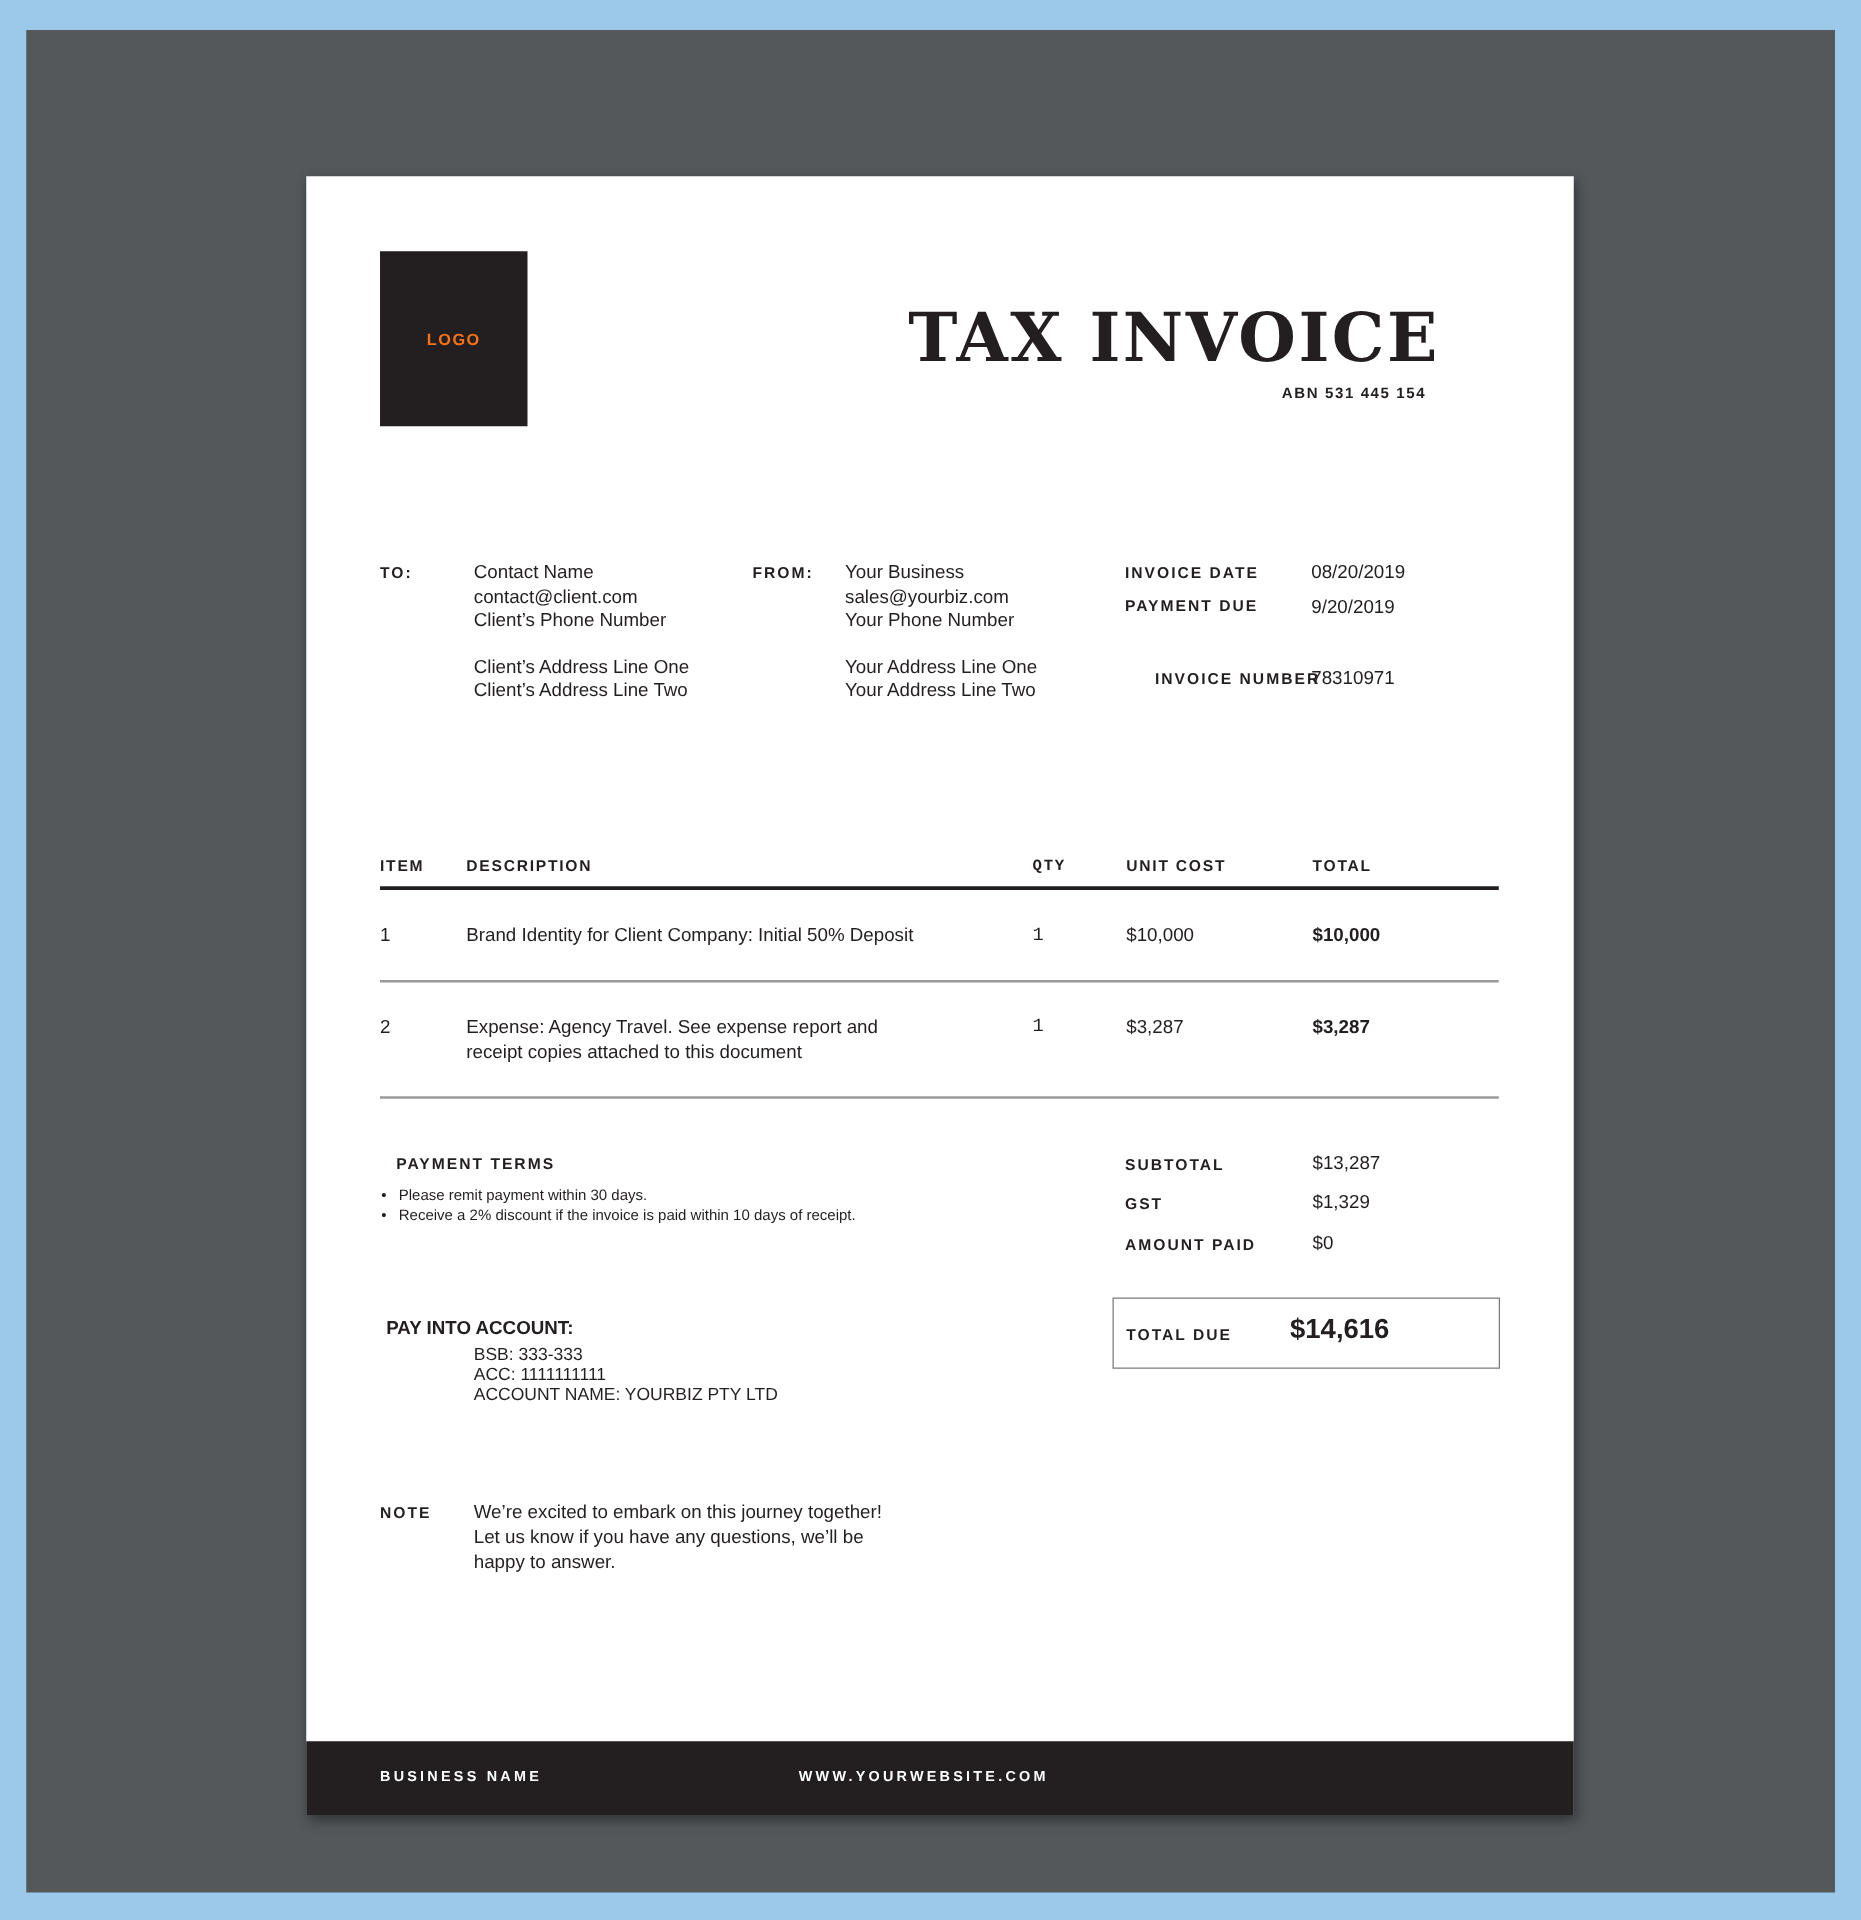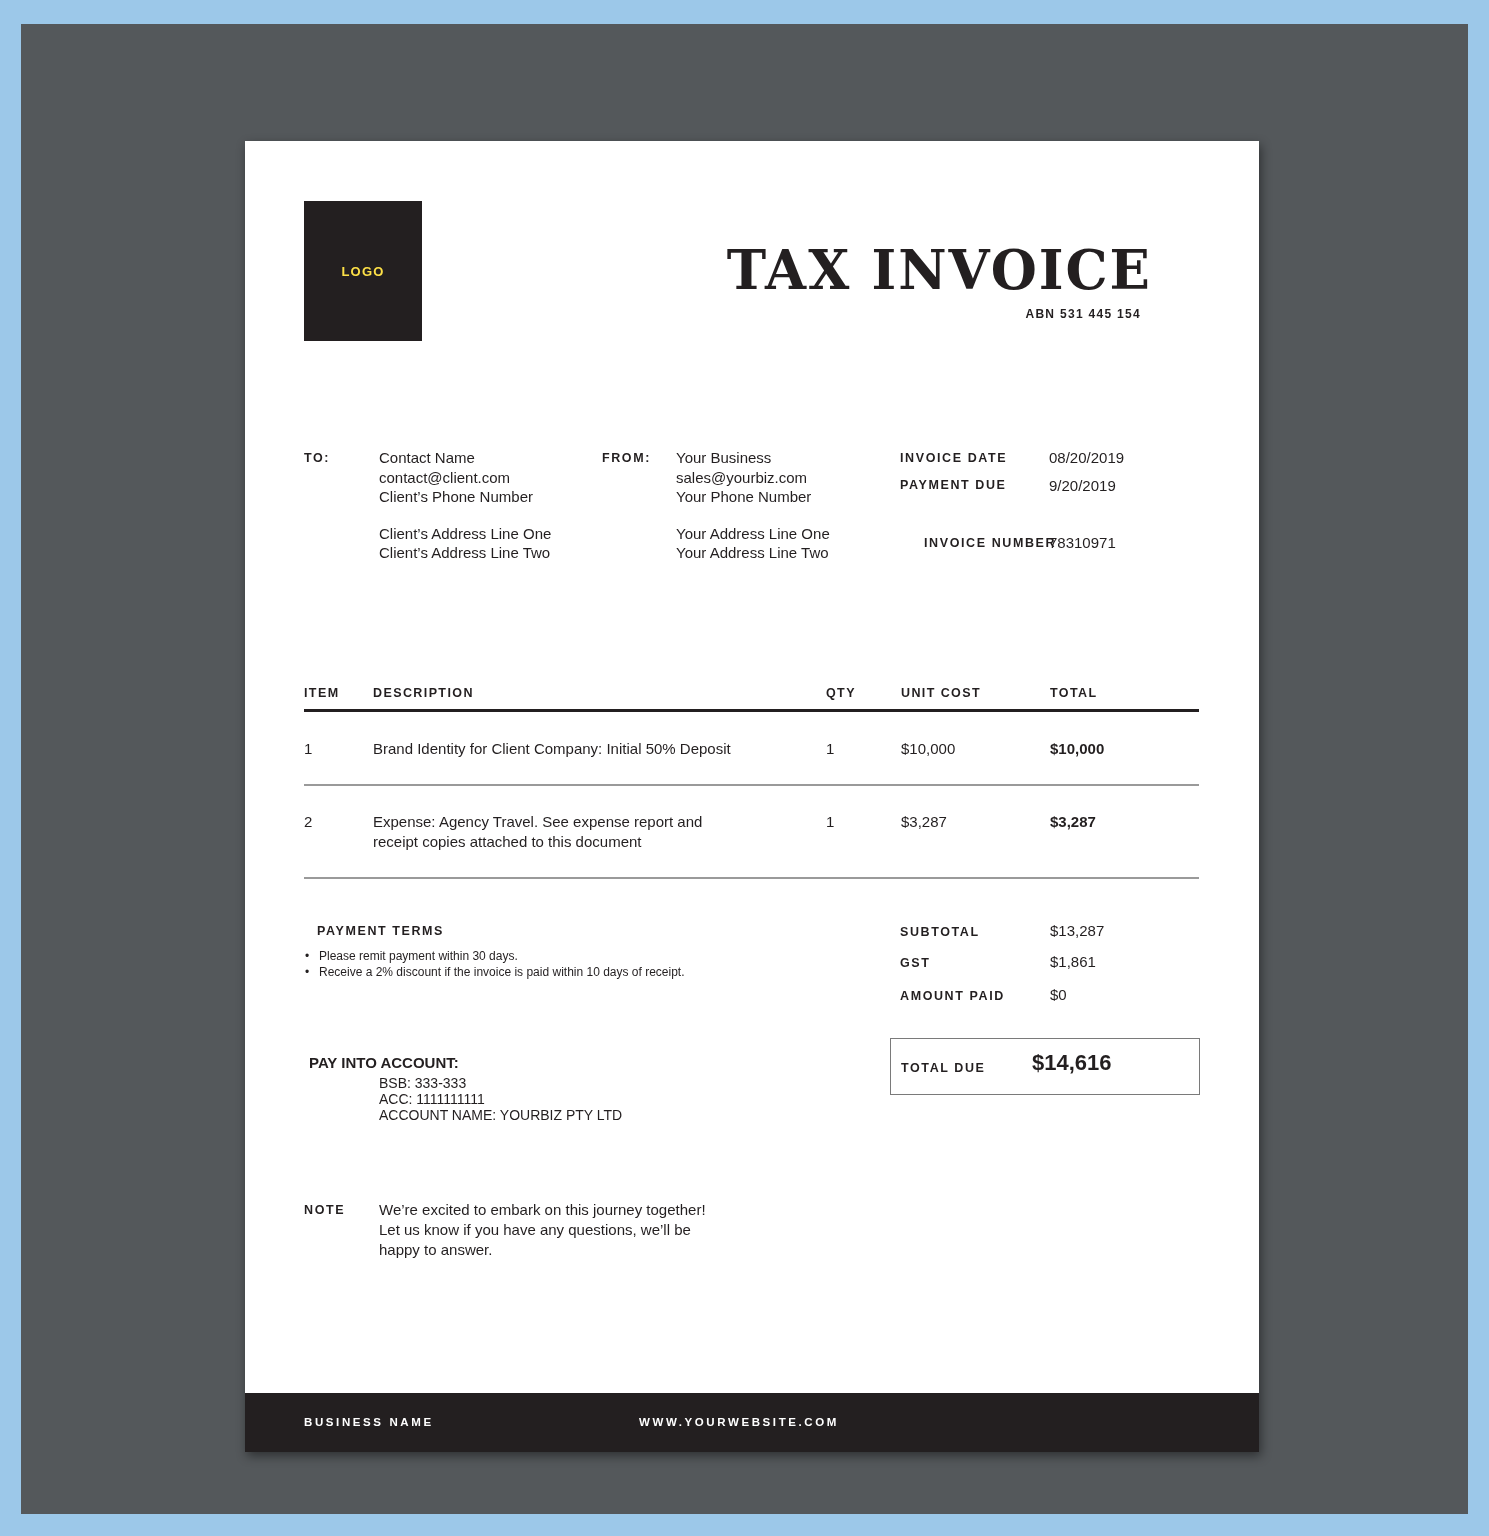--- a/index.html
+++ b/index.html
@@ -19,21 +19,21 @@
   .page {
     position: absolute;
     left: 224px; top: 117px;
     width: 1014px; height: 1311px;
     background: #ffffff;
     box-shadow: 2px 4px 10px rgba(0,0,0,0.45);
   }
   .abs { position: absolute; }
   .logo {
     left: 59px; top: 60px; width: 118px; height: 140px;
-    background: #231f20; color: #fde047;
+    background: #231f20; color: #f97316;
     display: flex; align-items: center; justify-content: center;
     font-weight: bold; font-size: 13px; letter-spacing: 1.2px;
   }
   .title {
     right: 107px; top: 102px;
     font-family: "DejaVu Serif", "Liberation Serif", serif;
     font-weight: bold; font-size: 54px; letter-spacing: 2px;
     color: #231f20; line-height: 1;
     transform: scaleX(0.98); transform-origin: right;
   }
@@ -45,21 +45,21 @@
     font-weight: bold; font-size: 12.5px; letter-spacing: 1.6px;
     text-transform: uppercase;
   }
   .txt { font-size: 15px; line-height: 19.5px; color: #231f20; }
   .block { display: flex; flex-direction: column; }
   .gap { height: 17px; }
 
   .tbl-head { top: 543px; left: 59px; width: 895px; height: 28px; border-bottom: 3px solid #231f20; }
   .col-item { left: 0; }
   .col-desc { left: 69px; }
-  .col-qty { left: 522px; }
+  .col-qty { left: 522px; font-family: Liberation Mono, monospace; }
   .col-unit { left: 597px; }
   .col-total { left: 746px; }
   .tbl-head .lbl { position: absolute; top: 2px; font-size: 12.5px; letter-spacing: 1.4px; }
   .row { position: absolute; left: 59px; width: 895px; border-bottom: 2px solid #9a9a9a; }
   .row > div { position: absolute; font-size: 15px; line-height: 20px; }
   .row .bold { font-weight: bold; }
 
   .terms-list { list-style: none; font-size: 12px; line-height: 16px; }
   .terms-list li { position: relative; padding-left: 15px; }
   .terms-list li::before { content: "•"; position: absolute; left: 1px; }
@@ -152,21 +152,21 @@
       <li>Please remit payment within 30 days.</li>
       <li>Receive a 2% discount if the invoice is paid within 10 days of receipt.</li>
     </ul>
 
     <div class="sum-row" style="top:781px;">
       <span class="lbl">SUBTOTAL</span>
       <span class="val">$13,287</span>
     </div>
     <div class="sum-row" style="top:812px;">
       <span class="lbl">GST</span>
-      <span class="val">$1,861</span>
+      <span class="val">$1,329</span>
     </div>
     <div class="sum-row" style="top:845px;">
       <span class="lbl">AMOUNT PAID</span>
       <span class="val">$0</span>
     </div>
 
     <div class="abs total-box">
       <span class="lbl">TOTAL DUE</span>
       <span class="amount">$14,616</span>
     </div>

